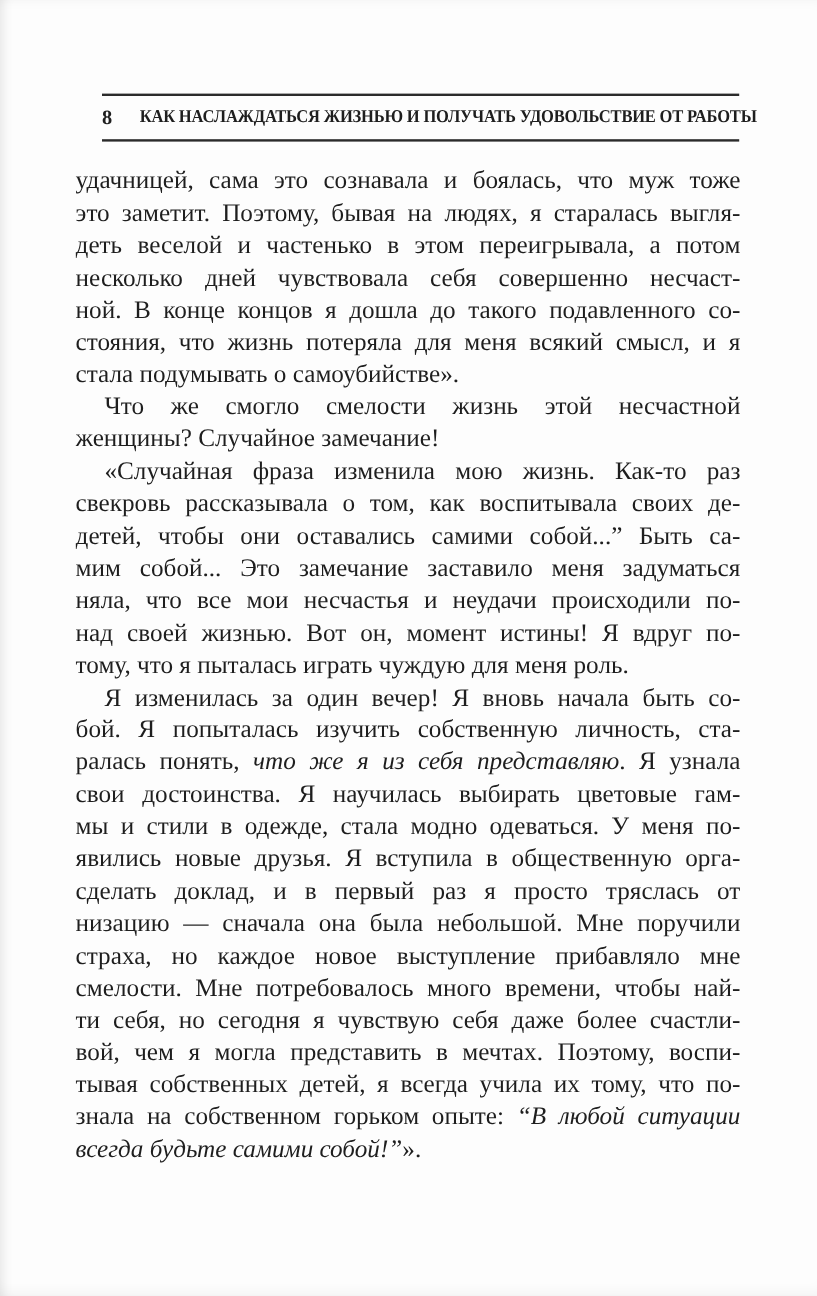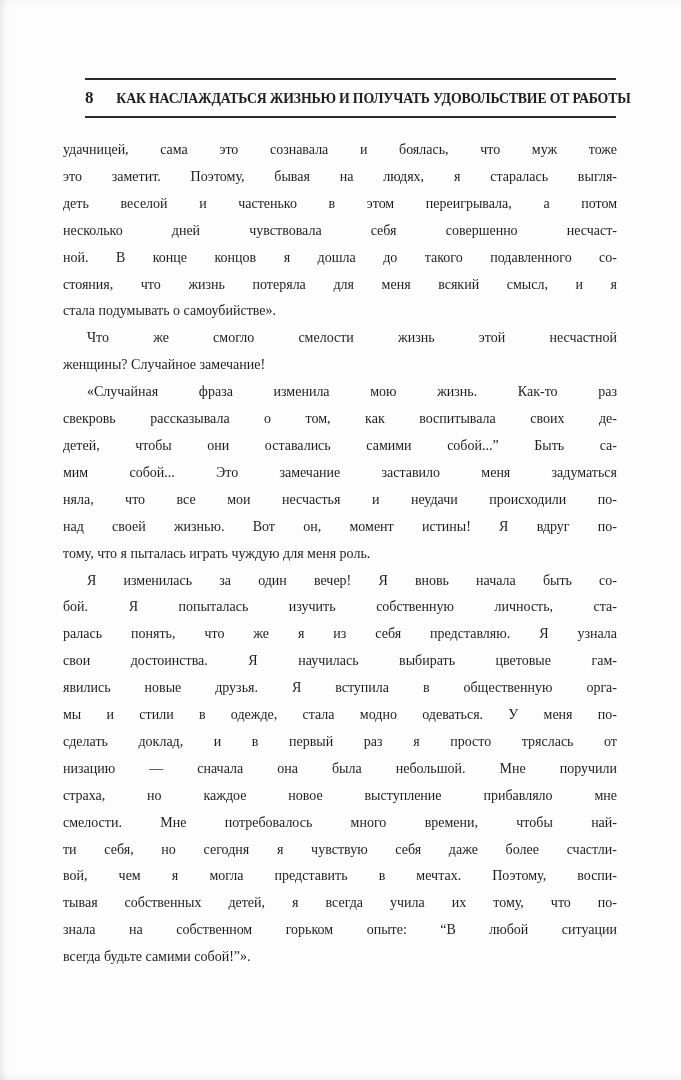--- a/index.html
+++ b/index.html
@@ -45,40 +45,41 @@
     letter-spacing: -0.2px;
     white-space: nowrap;
     transform: scaleX(0.92);
     transform-origin: center;
   }
   .body-text {
     position: absolute;
     left: 63px;
     top: 137px;
     width: 554px;
-    font-size: 14px;
+    font-size: 21px;
     line-height: 26.9px;
   }
   .line {
     width: 100%;
     overflow: hidden;
     white-space: normal;
   }
   .line.just {
     text-align: justify;
     text-align-last: justify;
   }
   .line.left {
     text-align: center;
     text-align-last: left;
   }
   .line.indent {
     text-indent: 24px;
   }
   .seg.it {
+    font-style: italic;
   }
 </style>
 </head>
 <body>
 
 <div class="page">
   <div class="running-header">
     <span class="page-number">8</span>
     <span class="running-title">КАК НАСЛАЖДАТЬСЯ ЖИЗНЬЮ И ПОЛУЧАТЬ УДОВОЛЬСТВИЕ ОТ РАБОТЫ</span>
   </div>
@@ -96,22 +97,22 @@
       <div class="line just"><span class="seg">свекровь рассказывала о том, как воспитывала своих де-</span></div>
       <div class="line just"><span class="seg">детей, чтобы они оставались самими собой...” Быть са-</span></div>
       <div class="line just"><span class="seg">мим собой... Это замечание заставило меня задуматься</span></div>
       <div class="line just"><span class="seg">няла, что все мои несчастья и неудачи происходили по-</span></div>
       <div class="line just"><span class="seg">над своей жизнью. Вот он, момент истины! Я вдруг по-</span></div>
       <div class="line left"><span class="seg">тому, что я пыталась играть чуждую для меня роль.</span></div>
       <div class="line just indent"><span class="seg">Я изменилась за один вечер! Я вновь начала быть со-</span></div>
       <div class="line just"><span class="seg">бой. Я попыталась изучить собственную личность, ста-</span></div>
       <div class="line just"><span class="seg">ралась понять, </span><span class="seg it">что же я из себя представляю</span><span class="seg">. Я узнала</span></div>
       <div class="line just"><span class="seg">свои достоинства. Я научилась выбирать цветовые гам-</span></div>
+      <div class="line just"><span class="seg">мы и стили в одежде, стала модно одеваться. У меня по-</span></div>
       <div class="line just"><span class="seg">явились новые друзья. Я вступила в общественную орга-</span></div>
-      <div class="line just"><span class="seg">мы и стили в одежде, стала модно одеваться. У меня по-</span></div>
       <div class="line just"><span class="seg">сделать доклад, и в первый раз я просто тряслась от</span></div>
       <div class="line just"><span class="seg">низацию — сначала она была небольшой. Мне поручили</span></div>
       <div class="line just"><span class="seg">страха, но каждое новое выступление прибавляло мне</span></div>
       <div class="line just"><span class="seg">смелости. Мне потребовалось много времени, чтобы най-</span></div>
       <div class="line just"><span class="seg">ти себя, но сегодня я чувствую себя даже более счастли-</span></div>
       <div class="line just"><span class="seg">вой, чем я могла представить в мечтах. Поэтому, воспи-</span></div>
       <div class="line just"><span class="seg">тывая собственных детей, я всегда учила их тому, что по-</span></div>
       <div class="line just"><span class="seg">знала на собственном горьком опыте: </span><span class="seg it">“В любой ситуации</span></div>
       <div class="line left"><span class="seg it">всегда будьте самими собой!”</span><span class="seg">».</span></div>
     </div>

